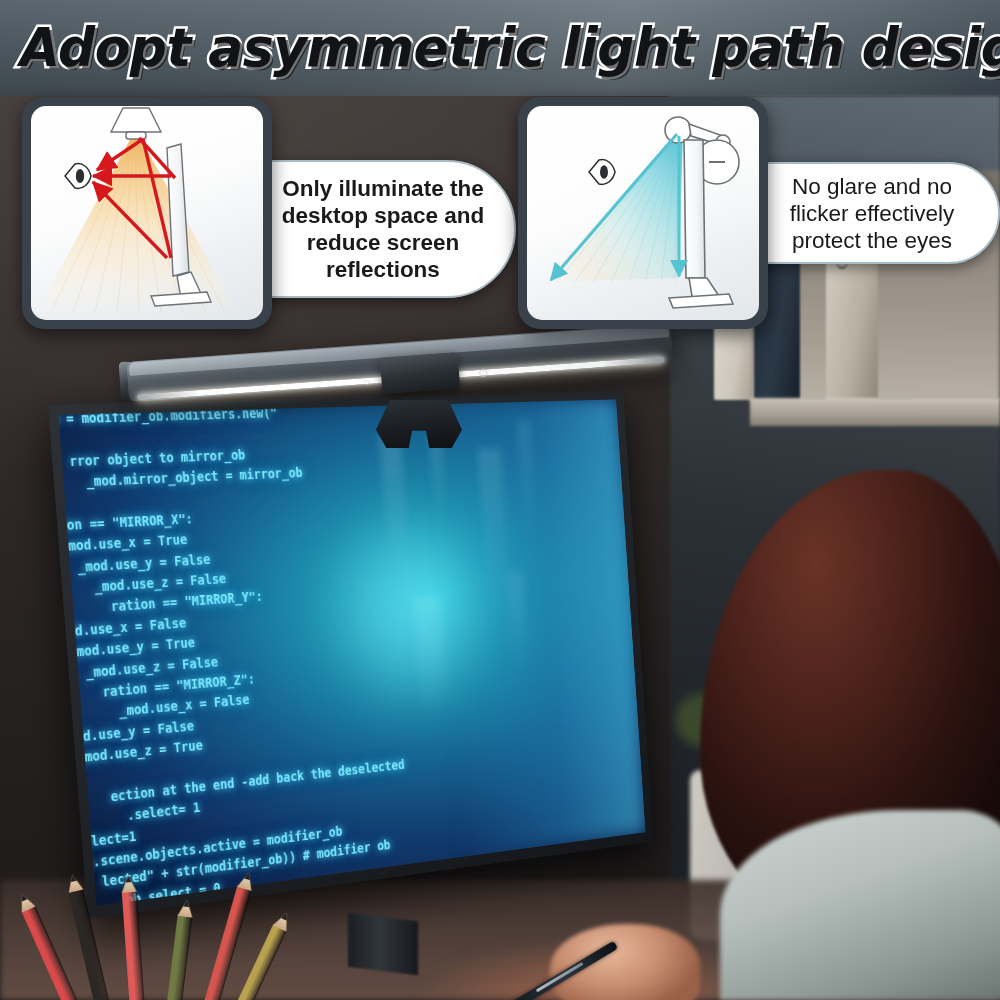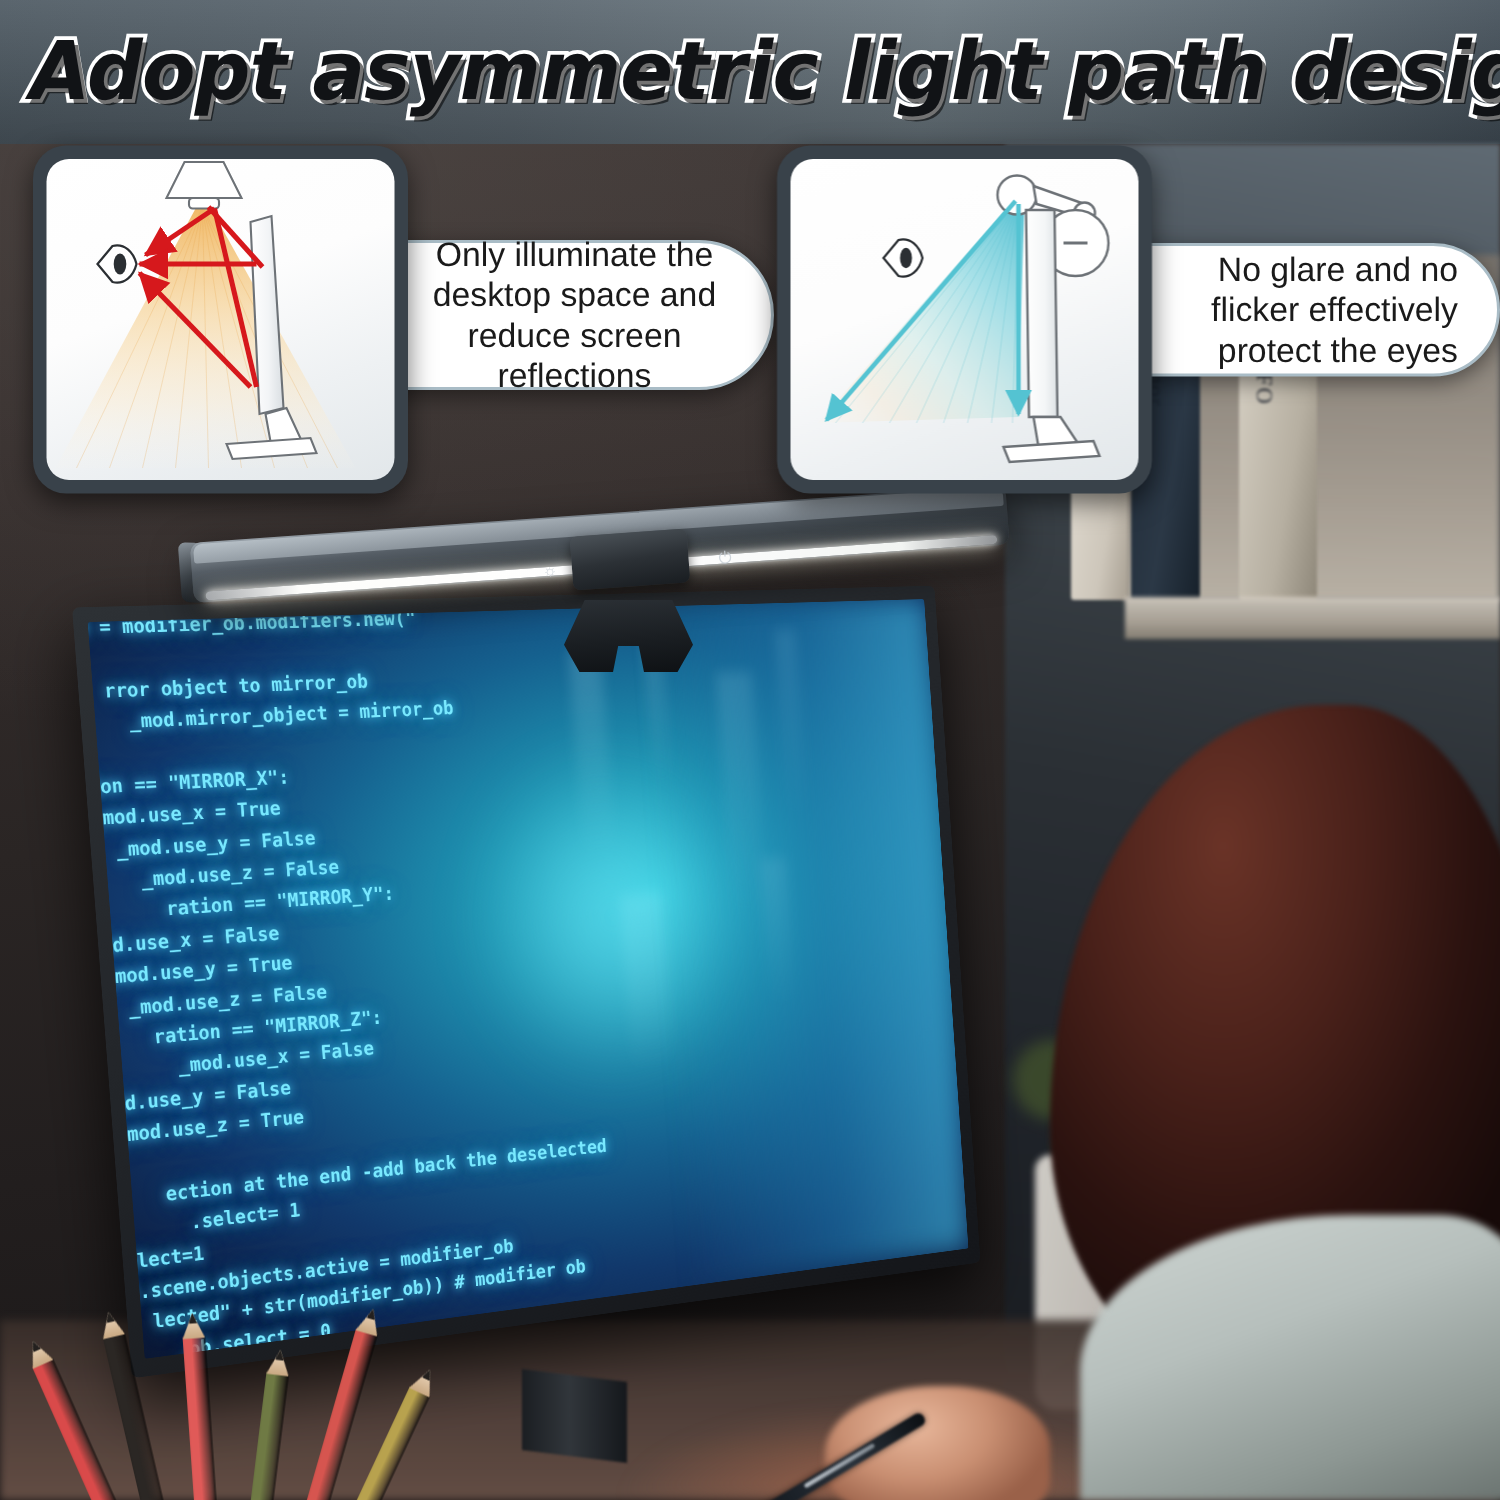--- a/index.html
+++ b/index.html
@@ -233,29 +233,29 @@
     position:absolute; z-index:5;
     background:#ffffff;
     border:2px solid #a9bcc6;
     display:flex; align-items:center; justify-content:center;
     text-align:center;
     color:#1a1a1a; font-size:22.5px; line-height:1.2;
     padding:8px 26px 8px 18px;
     box-shadow:0 4px 14px rgba(0,0,0,.45);
   }
   .callout-left{
-    left:252px; top:160px; width:264px; height:100px;
+    left:252px; top:160px; width:264px; height:138px;
     border-radius:0 70px 70px 0;
     padding-left:24px;
+    font-weight:bold;
   }
   .callout-right{
-    left:748px; top:162px; width:252px; height:89px;
+    left:748px; top:162px; width:252px; height:102px;
     border-radius:0 70px 70px 0;
     padding-left:22px;
-    text-align:right;
   }
 
   
   .title{
     position:absolute; left:0; top:16px; width:1000px; height:72px;
     z-index:20;
     text-align:center;
     font-family:"DejaVu Sans", sans-serif;
     font-size:54px; font-weight:bold; font-style:italic;
     letter-spacing:-.5px;

